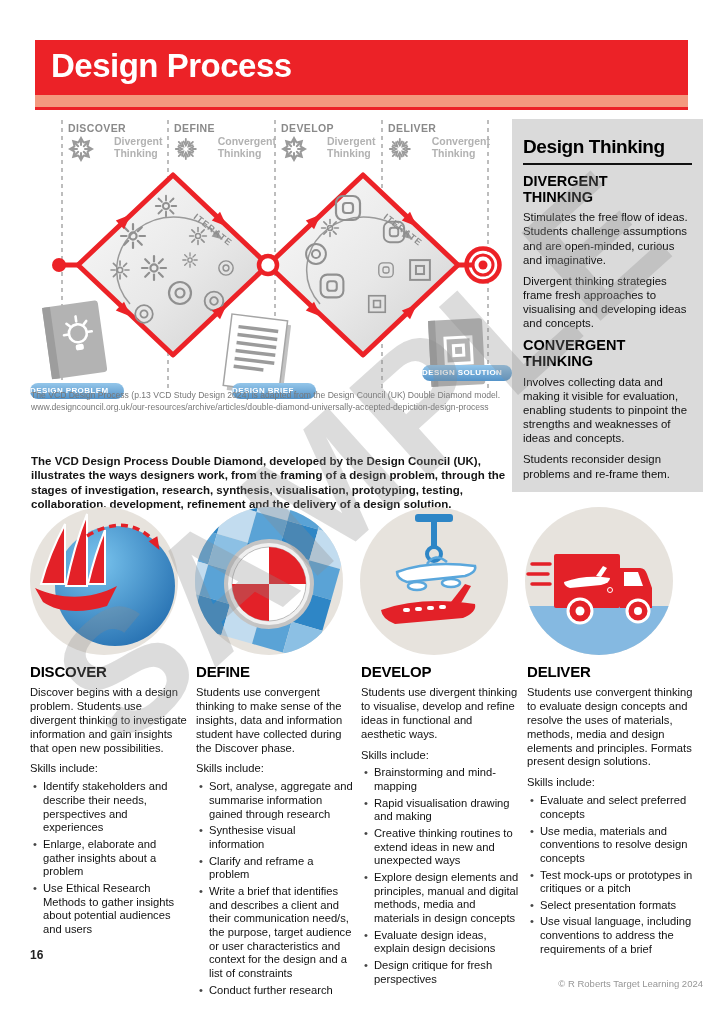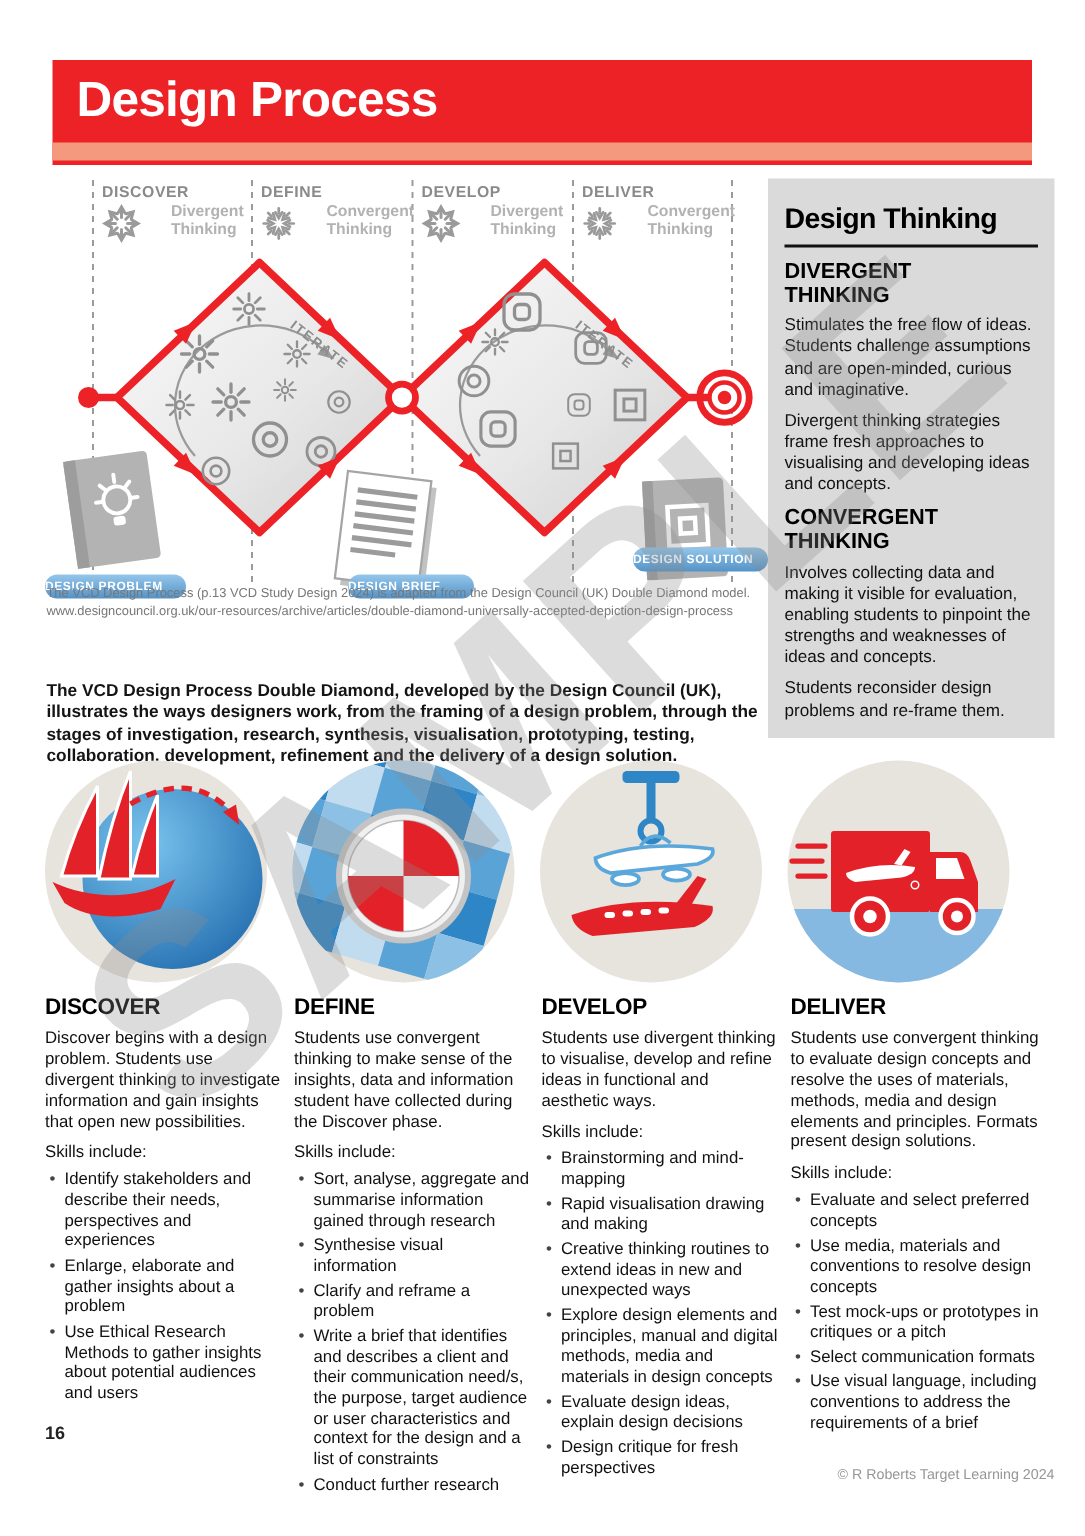--- a/index.html
+++ b/index.html
@@ -427,21 +427,21 @@
 </div>
 
 <div class="col" style="left:527px;width:176px">
   <h3>DELIVER</h3>
   <p>Students use convergent thinking to evaluate design concepts and resolve the uses of materials, methods, media and design elements and principles. Formats present design solutions.</p>
   <p class="sk">Skills include:</p>
   <ul>
     <li>Evaluate and select preferred concepts</li>
     <li>Use media, materials and conventions to resolve design concepts</li>
     <li>Test mock-ups or prototypes in critiques or a pitch</li>
-    <li>Select communication formats</li>
+    <li>Select presentation formats</li>
     <li>Use visual language, including conventions to address the requirements of a brief</li>
   </ul>
 </div>
 
 <div class="pgnum">16</div>
 <div class="copyr">© R Roberts Target Learning 2024</div>
 
 <div class="wmark">SAMPLE</div>
 
 </body></html>

